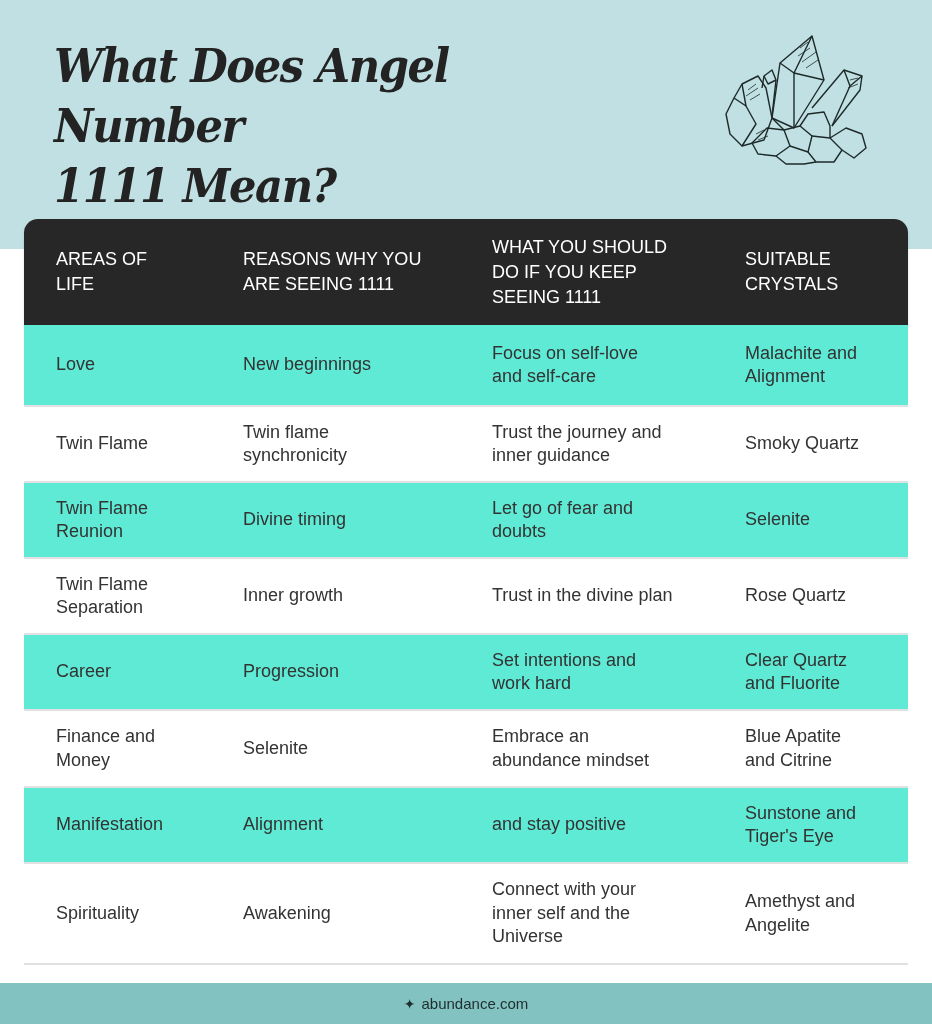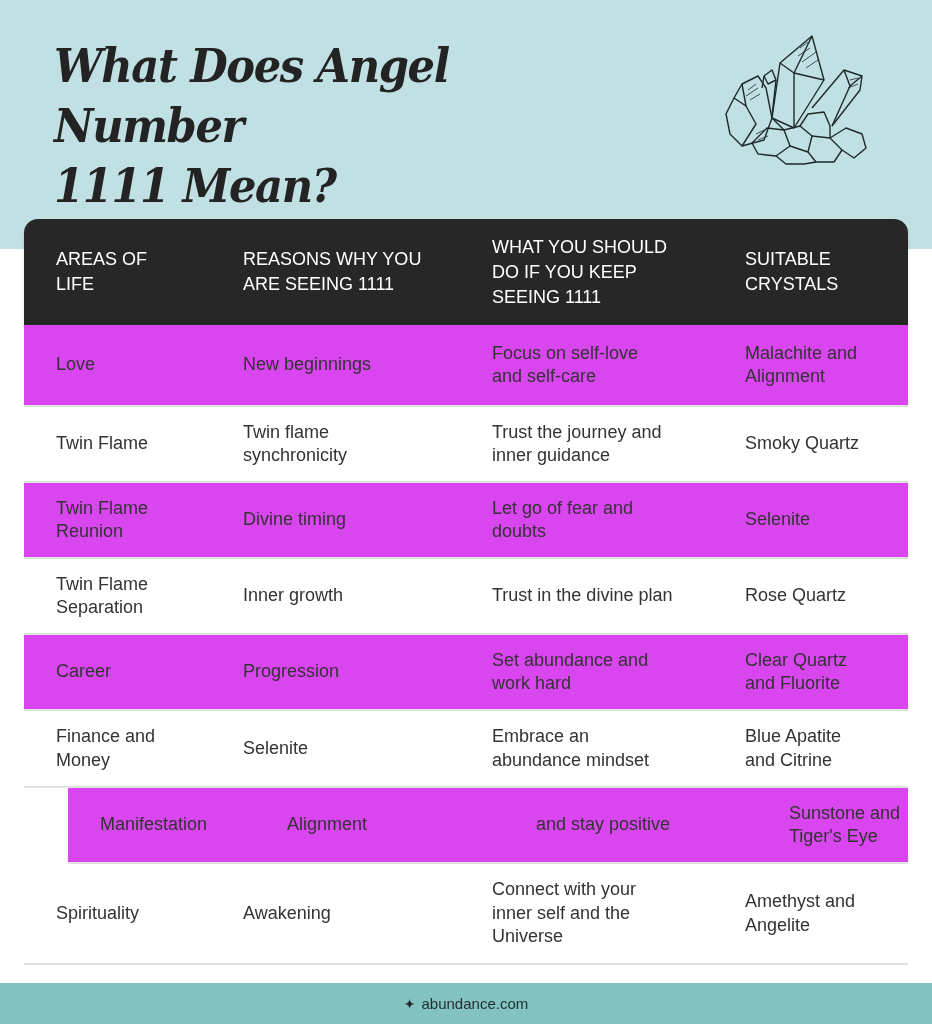--- a/index.html
+++ b/index.html
@@ -31,21 +31,21 @@
     }
     .c1 { position: absolute; left: 32px; width: 170px; }
     .c2 { position: absolute; left: 219px; width: 220px; }
     .c3 { position: absolute; left: 468px; width: 230px; }
     .c4 { position: absolute; left: 721px; width: 160px; }
 
     .row {
       position: relative; border-bottom: 2px solid #e1e1e1;
       display: flex; align-items: center;
     }
-    .row.gray { background: #d946ef; text-decoration: underline; }
+    .row.gray { background: #5eead4; text-decoration: underline; }
     .row.white { background: #ffffff; }
     .cell { font-size: 18px; line-height: 23.5px; color: #333333; }
 
     .footer {
       position: absolute; left: 0; top: 983px; width: 932px; height: 41px;
       background: #82c3c1; display: flex; align-items: center; justify-content: center;
       color: #1f2d2d; font-size: 15px;
     }
     .footer .star { font-size: 14px; margin-right: 6px; }
   </style>
@@ -179,21 +179,21 @@
   </div>
 
   <div class="row gray" style="height:76px;">
     <div class="cell c1">
         <div>Career</div>
       </div>
     <div class="cell c2">
         <div>Progression</div>
       </div>
     <div class="cell c3">
-        <div>Set abundance and</div>
+        <div>Set intentions and</div>
         <div>work hard</div>
       </div>
     <div class="cell c4">
         <div>Clear Quartz</div>
         <div>and Fluorite</div>
       </div>
   </div>
 
   <div class="row white" style="height:77px;">
     <div class="cell c1">
@@ -206,21 +206,21 @@
     <div class="cell c3">
         <div>Embrace an</div>
         <div>abundance mindset</div>
       </div>
     <div class="cell c4">
         <div>Blue Apatite</div>
         <div>and Citrine</div>
       </div>
   </div>
 
-  <div class="row gray" style="height:76px;margin-left:44px;">
+  <div class="row gray" style="height:76px;">
     <div class="cell c1">
         <div>Manifestation</div>
       </div>
     <div class="cell c2">
         <div>Alignment</div>
       </div>
     <div class="cell c3">
         <div>and stay positive</div>
       </div>
     <div class="cell c4">

